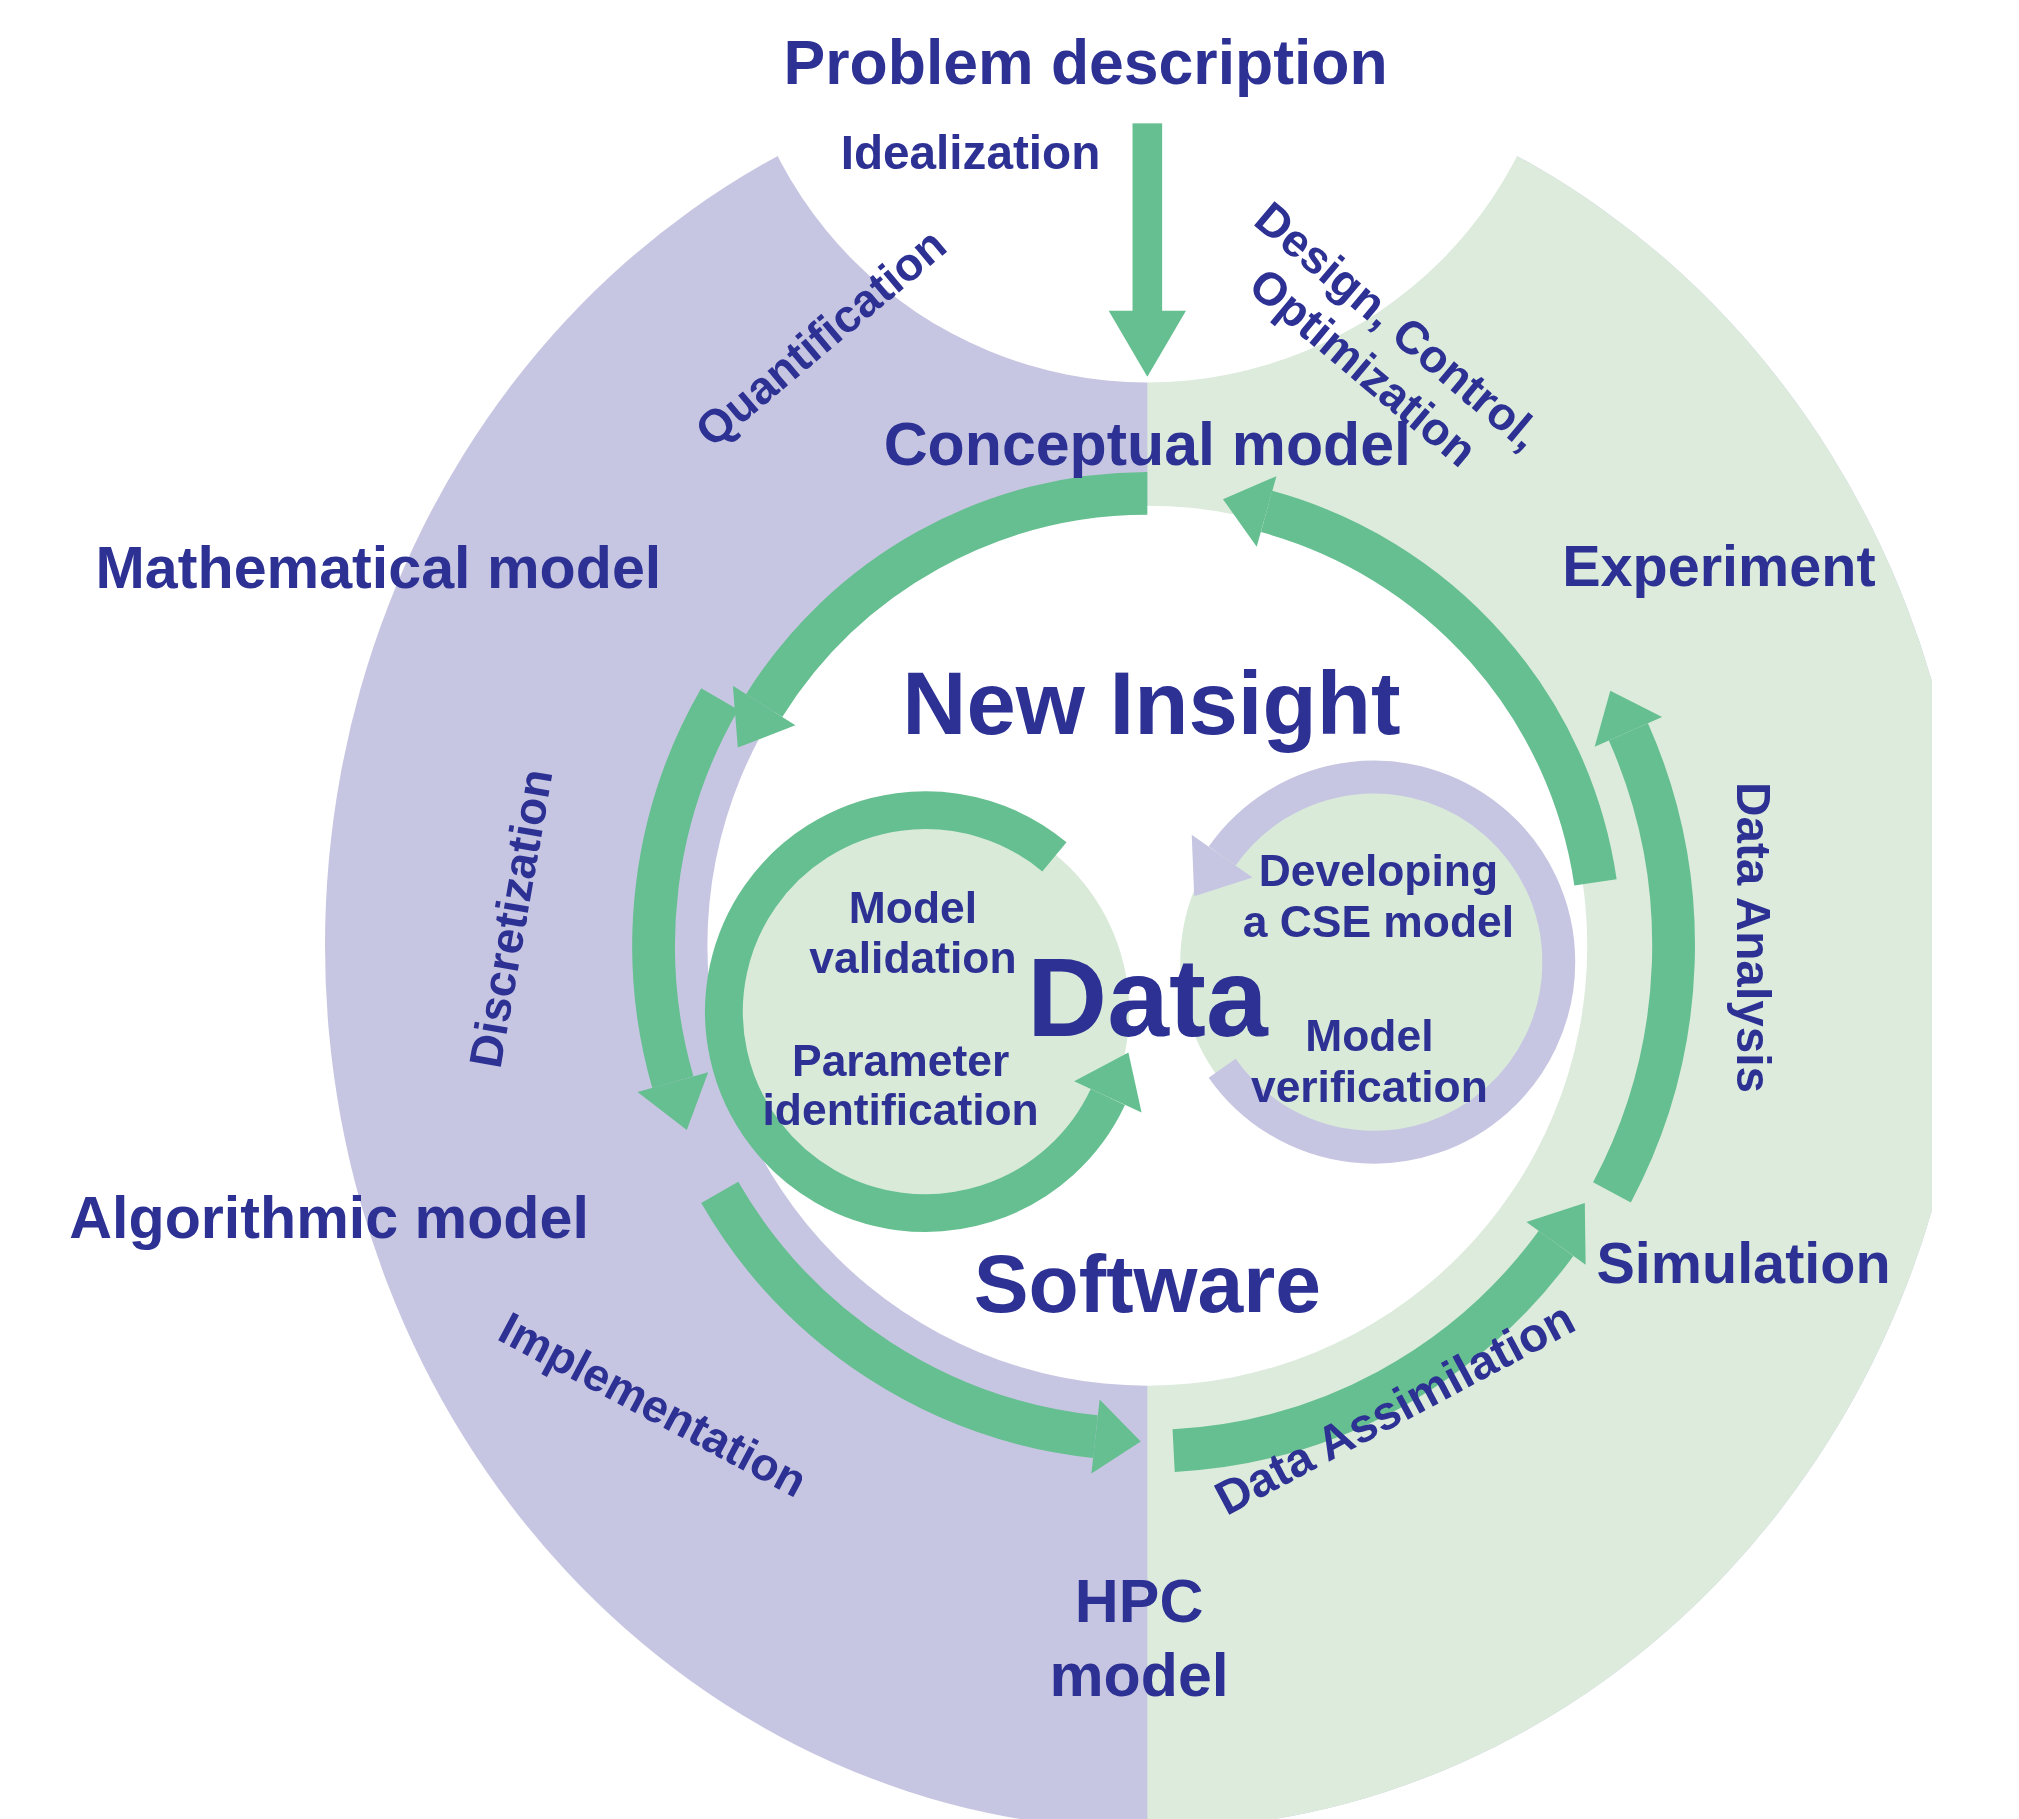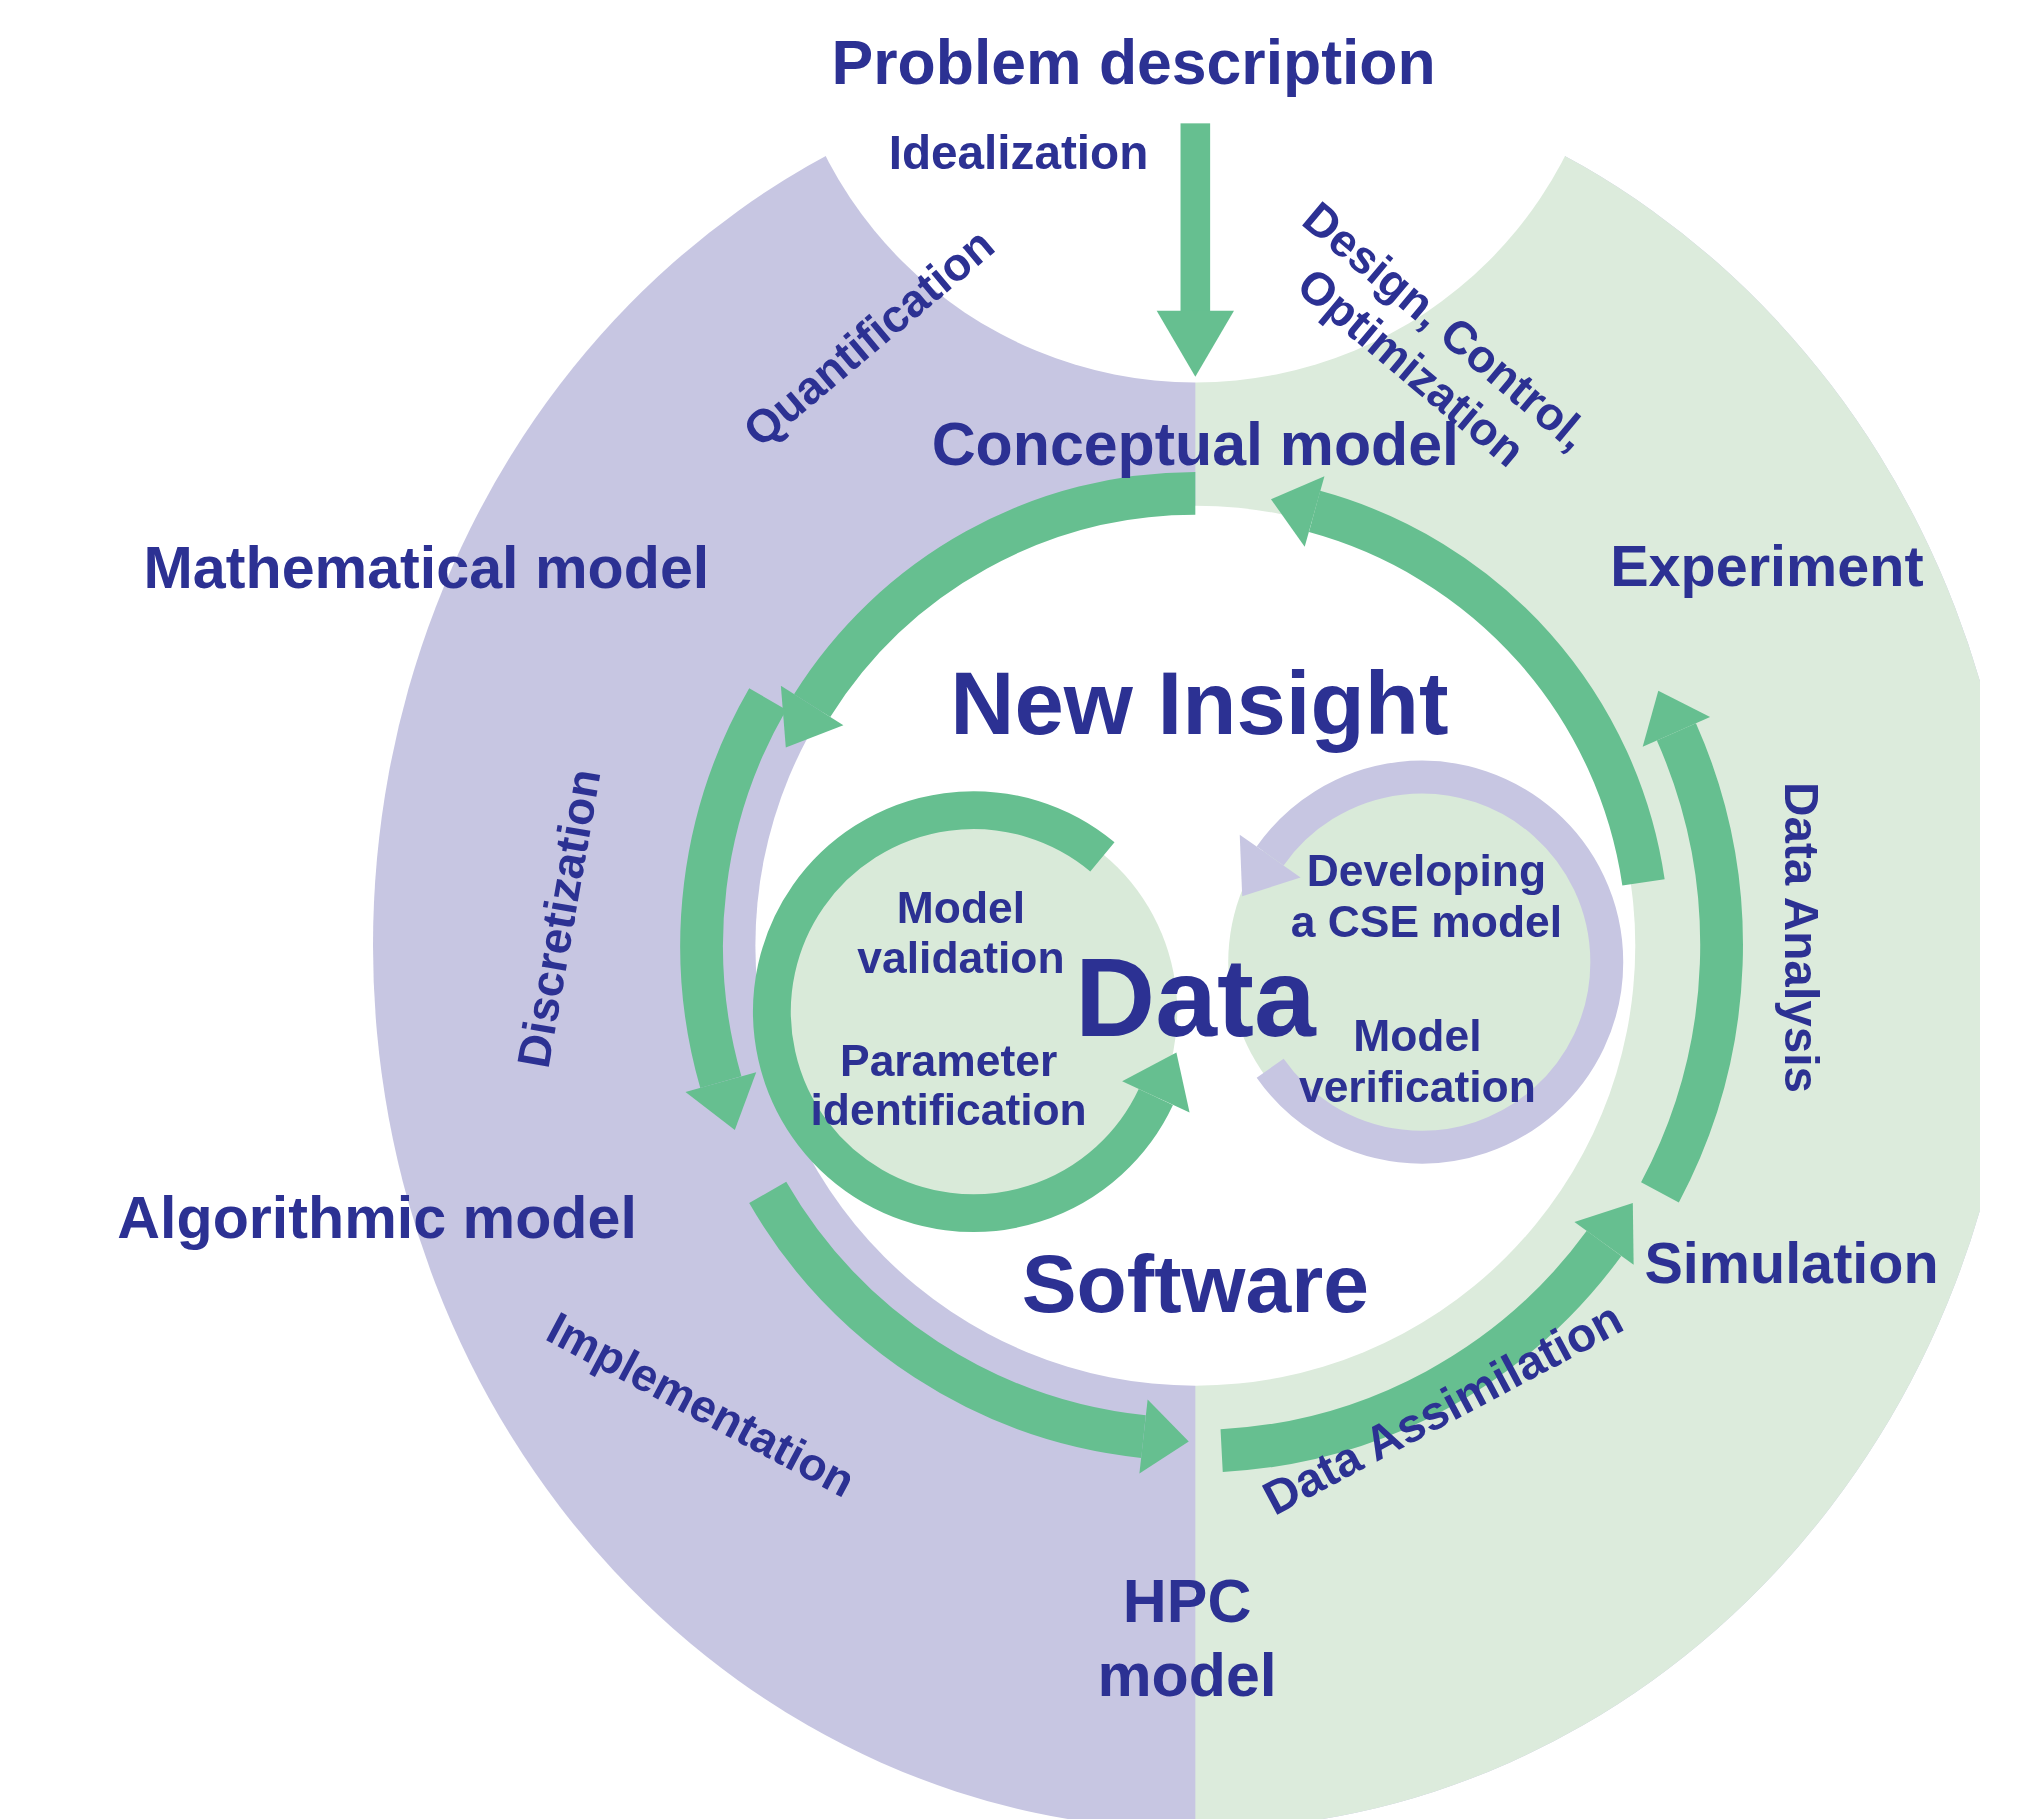--- a/index.html
+++ b/index.html
@@ -1,16 +1,16 @@
 <!DOCTYPE html>
 <html style="font-size:13px"><head>
 <meta charset="utf-8">
 <style>
   html,body{margin:0;padding:0;background:#ffffff;}
-  .stage{position:relative;width:1932px;height:1819px;background:#ffffff;overflow:hidden;padding-left:48px;}
+  .stage{position:relative;width:1932px;height:1819px;background:#ffffff;overflow:hidden;}
   svg{display:block;}
   text{font-family:"Liberation Sans","DejaVu Sans",sans-serif;font-weight:700;}
   .navy{fill:#2c3193;}
 </style>
 </head>
 <body>
 
 <div class="stage">
 <svg width="2020" height="1819" viewBox="0 0 2456 2212" xmlns="http://www.w3.org/2000/svg">
 

